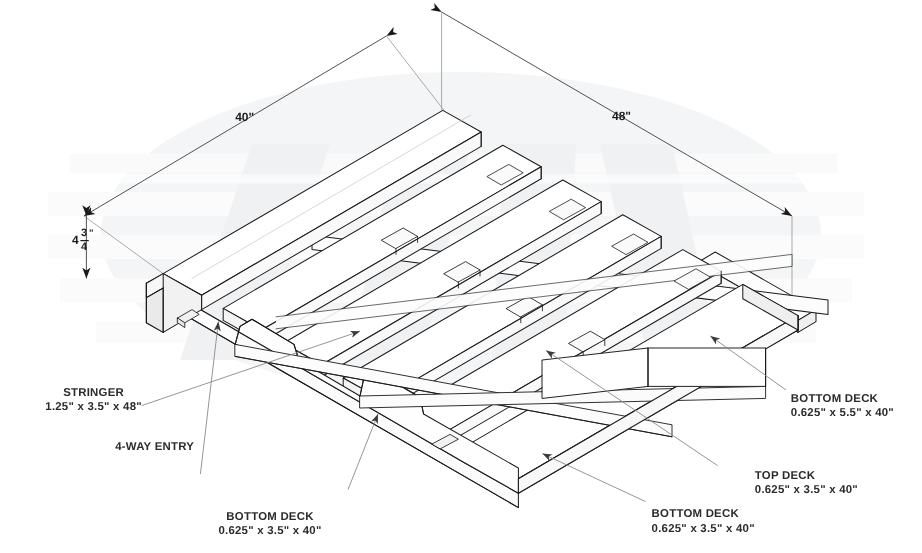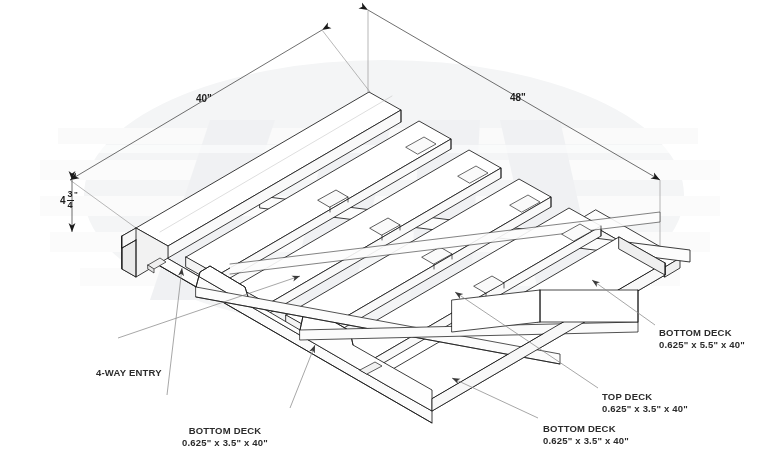--- a/index.html
+++ b/index.html
@@ -289,36 +289,40 @@
   <div class="frac" style="left:60px; top:190px;">
     <span class="whole">4</span>
     <span class="stack">
       <span class="num">3</span>
       <span class="bar"></span>
       <span class="den">4</span>
     </span>
     <span class="unit">"</span>
   </div>
 
+  <div class="lbl center" style="left:18px; top:322px; width:120px;">
+    <span class="l1">STRINGER</span>
+    <span class="l2">1.25" x 3.5" x 48"</span>
+  </div>
 
   <div class="lbl" style="left:96px; top:367px;">
     <span class="l1">4-WAY ENTRY</span>
   </div>
 
   <div class="lbl center" style="left:160px; top:425px; width:130px;">
     <span class="l1">BOTTOM DECK</span>
     <span class="l2">0.625" x 3.5" x 40"</span>
   </div>
 
   <div class="lbl" style="left:543px; top:423px;">
     <span class="l1">BOTTOM DECK</span>
     <span class="l2">0.625" x 3.5" x 40"</span>
   </div>
 
-  <div class="lbl" style="left:602px; top:391px;">
+  <div class="lbl" style="left:629px; top:391px;">
     <span class="l1">TOP DECK</span>
     <span class="l2">0.625" x 3.5" x 40"</span>
   </div>
 
   <div class="lbl" style="left:659px; top:327px;">
     <span class="l1">BOTTOM DECK</span>
     <span class="l2">0.625" x 5.5" x 40"</span>
   </div>
 
 </div>

